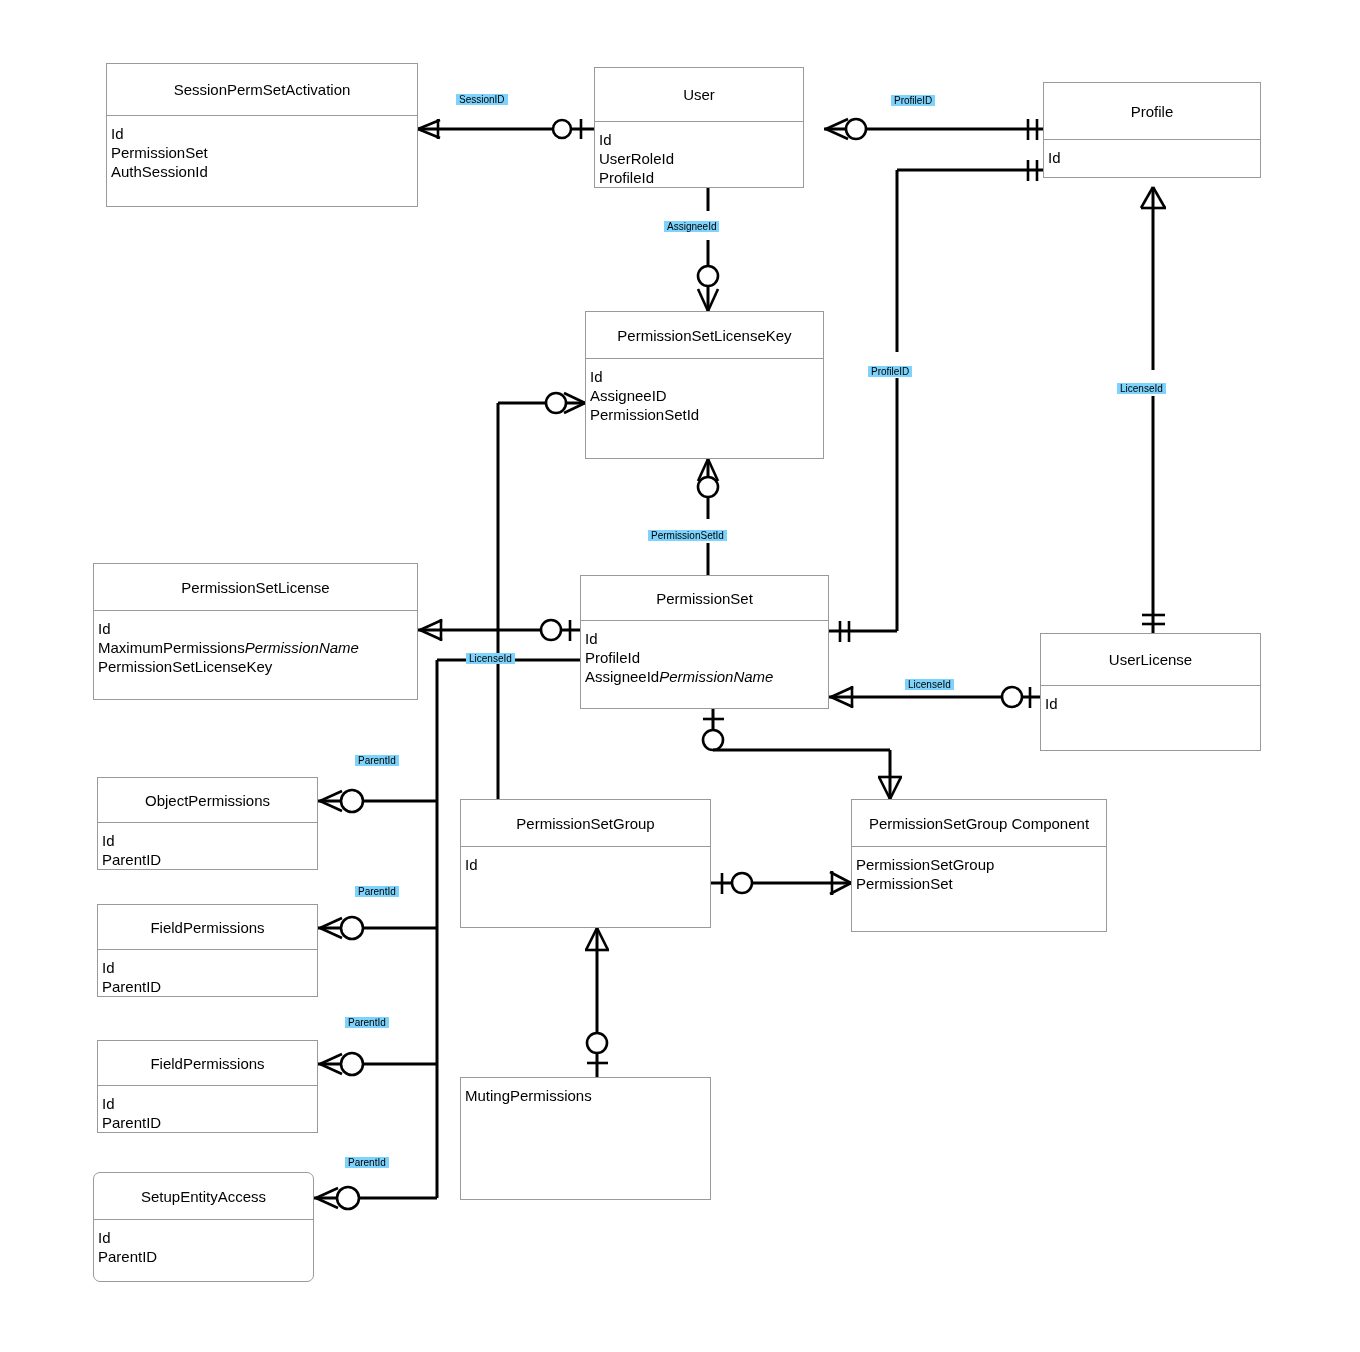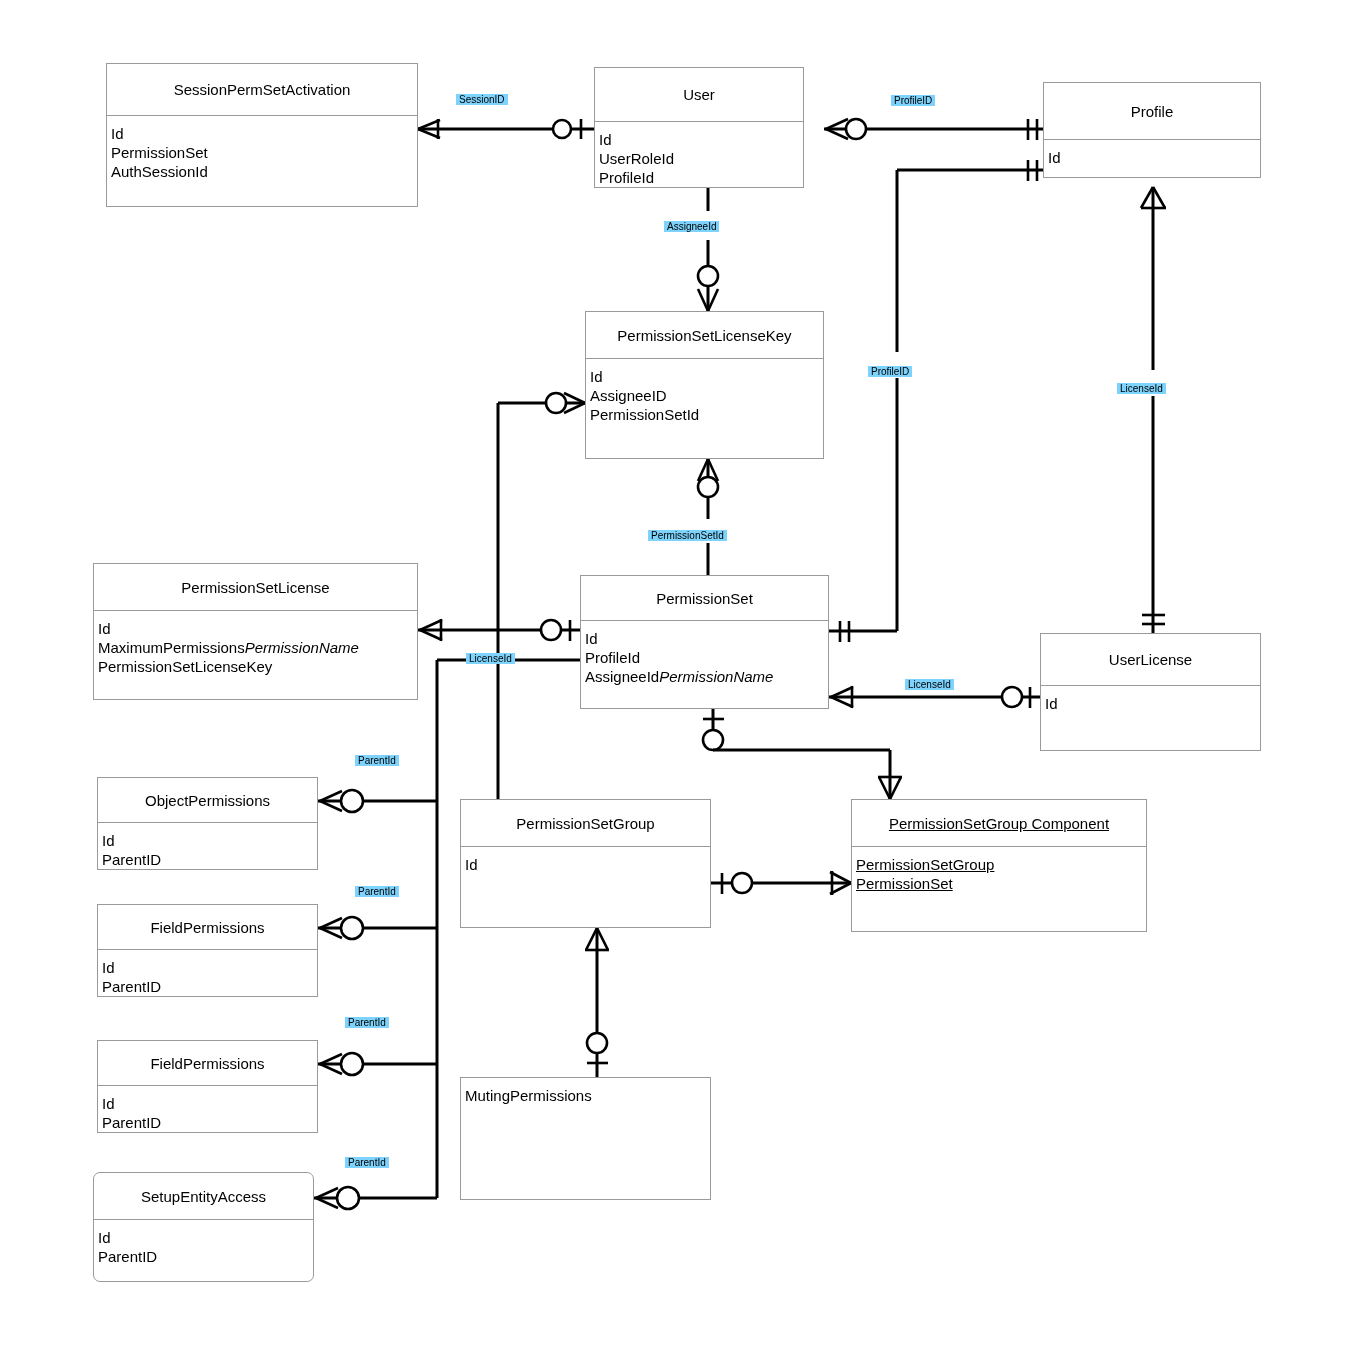--- a/index.html
+++ b/index.html
@@ -323,21 +323,21 @@
           <div class="attr">Id</div>
           <div class="attr">ParentID</div>
         </div>
       </div>
       <div class="entity" style="left: 460px; top: 799px; width: 251px; height: 129px;">
         <div class="ent-title" style="height: 47px;">PermissionSetGroup</div>
         <div class="ent-attrs">
           <div class="attr">Id</div>
         </div>
       </div>
-      <div class="entity" style="left: 851px; top: 799px; width: 296px; height: 133px; text-decoration: underline;">
+      <div class="entity" style="left: 851px; top: 799px; width: 256px; height: 133px;">
         <div class="ent-title" style="height: 47px;">PermissionSetGroup Component</div>
         <div class="ent-attrs">
           <div class="attr">PermissionSetGroup</div>
           <div class="attr">PermissionSet</div>
         </div>
       </div>
       <div class="entity" style="left: 460px; top: 1077px; width: 251px; height: 123px;">
         <div class="ent-attrs">
           <div class="attr">MutingPermissions</div>
         </div>

